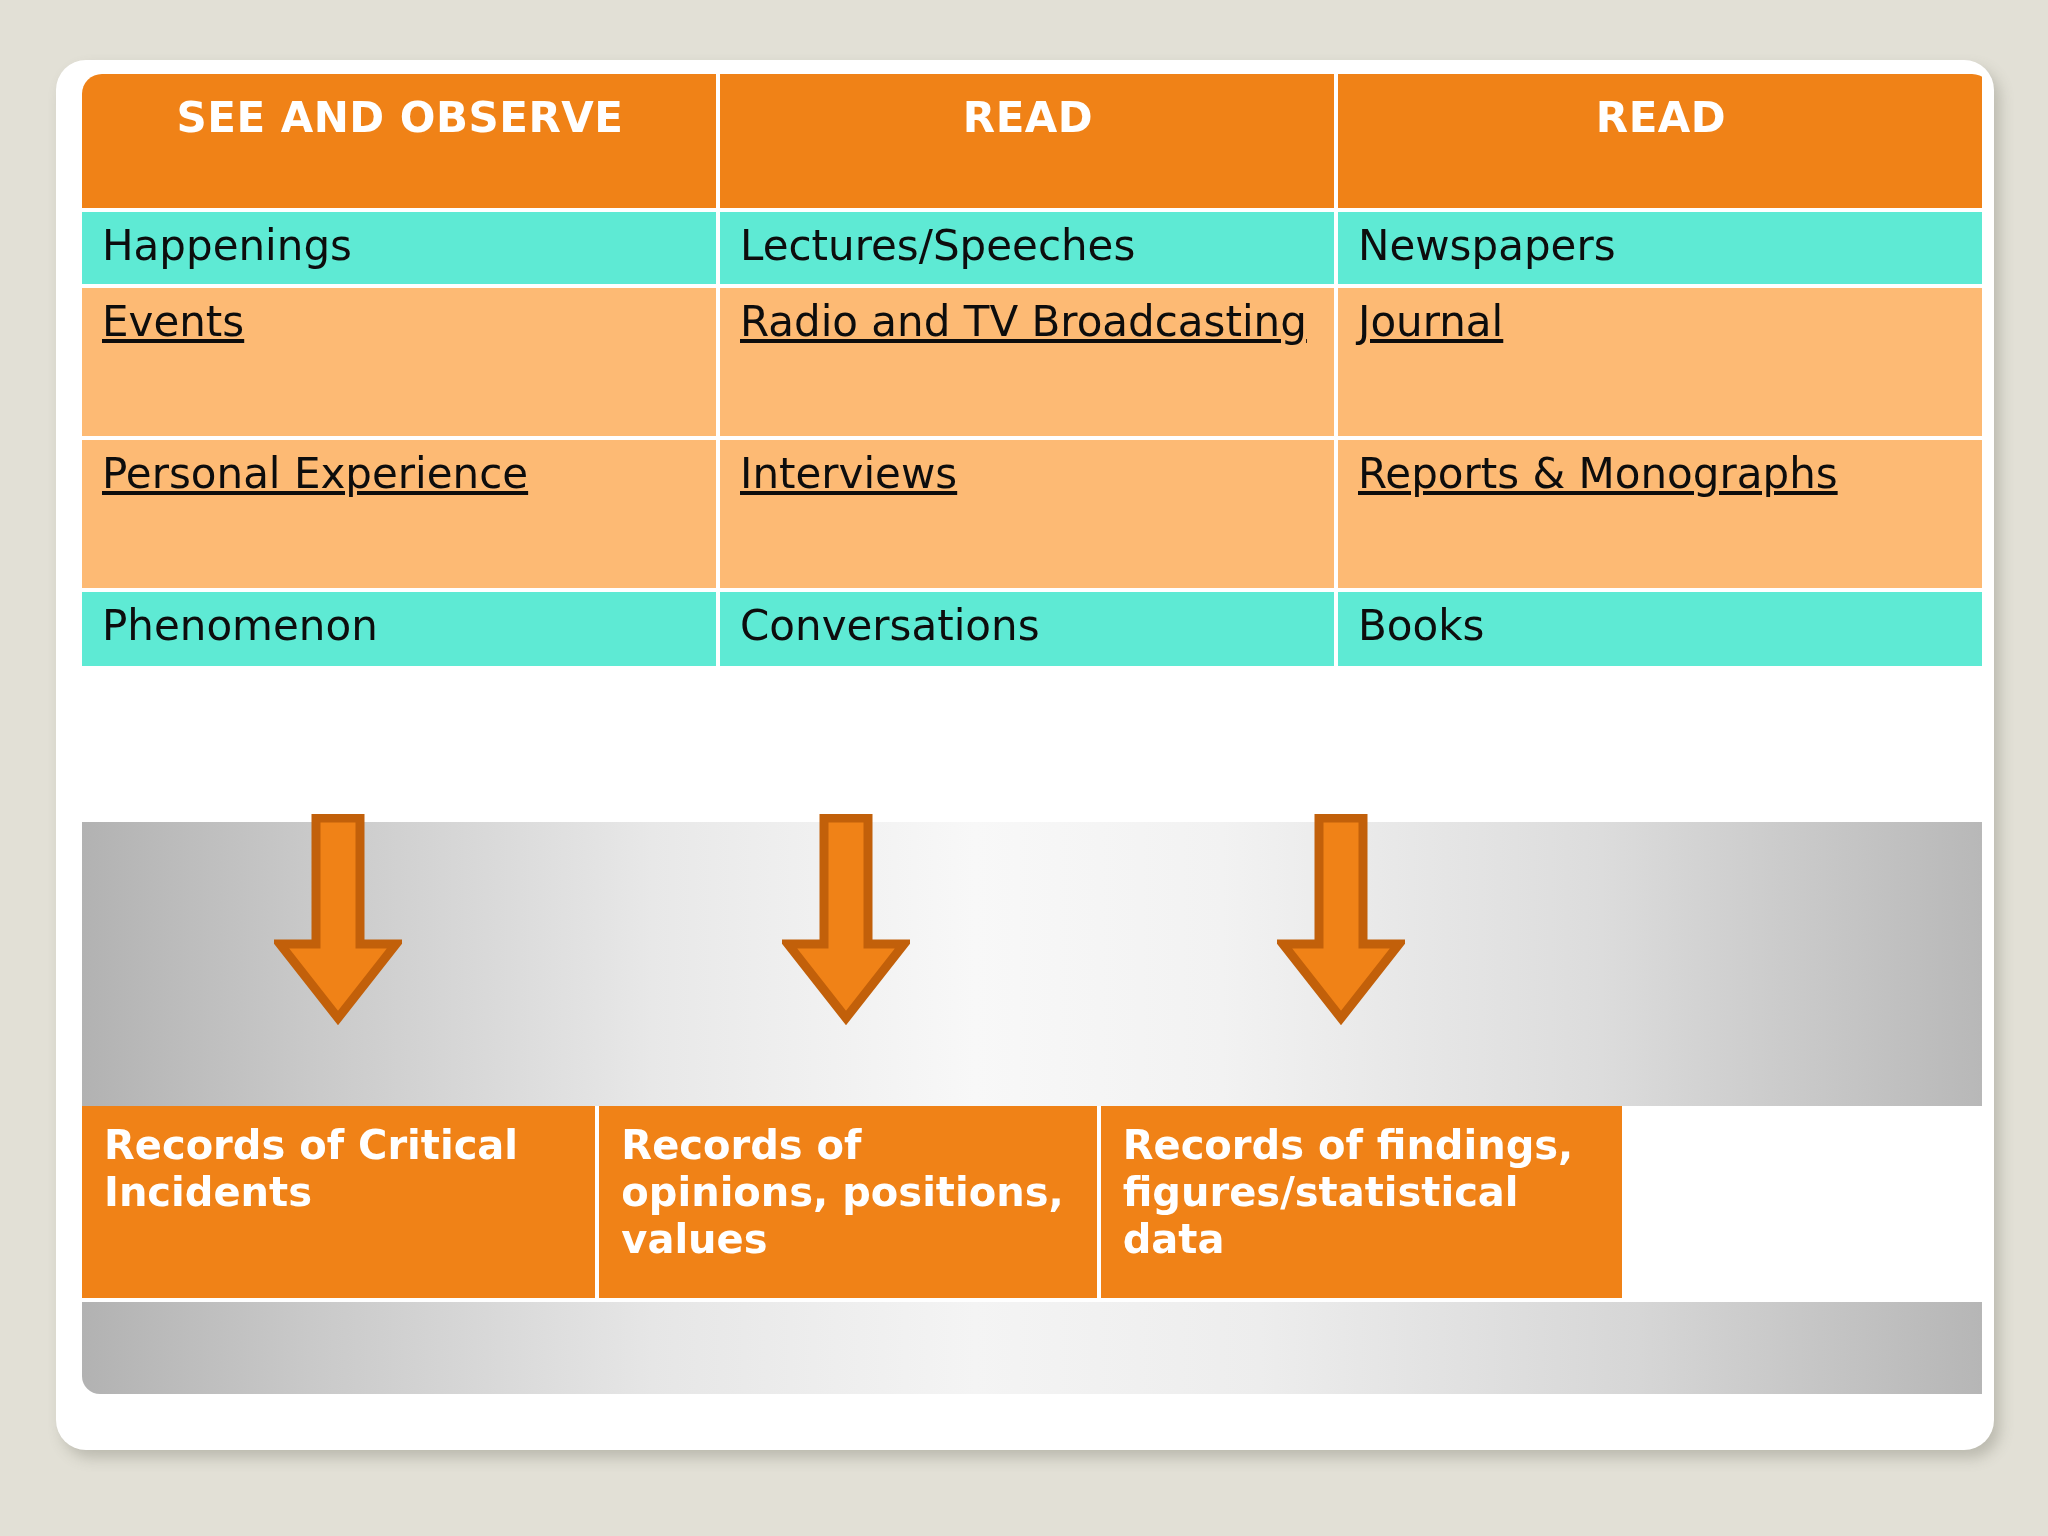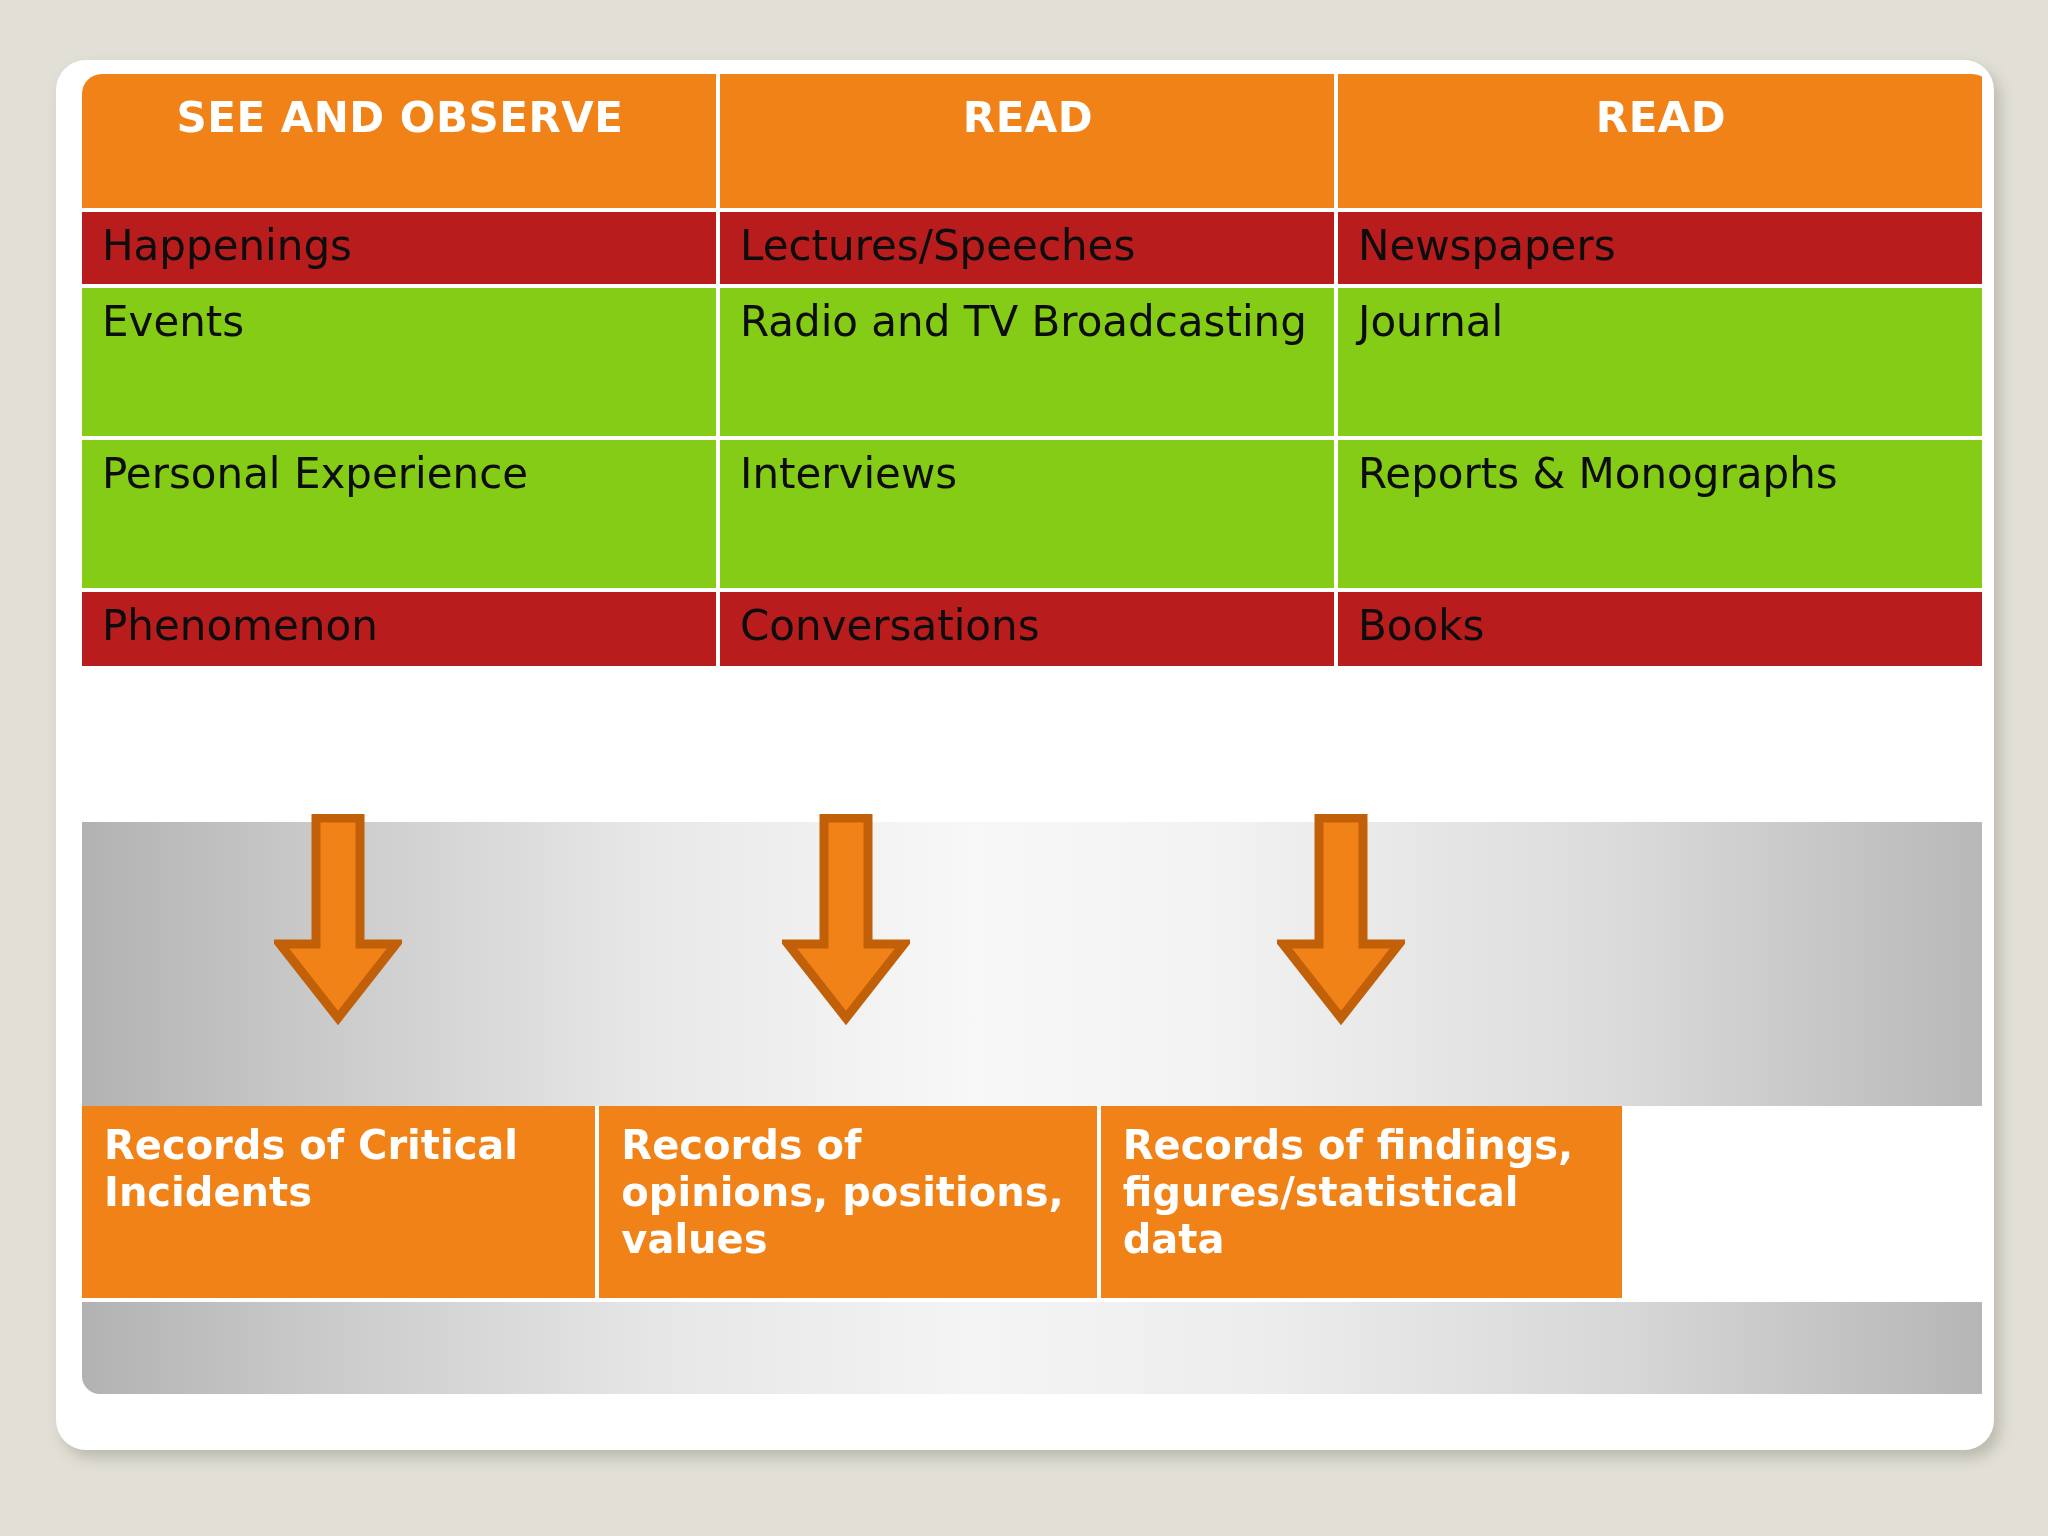--- a/index.html
+++ b/index.html
@@ -78,22 +78,22 @@
   }
   .hdr-row th.left-hdr { text-align: center; }
 
   
   .data-row td {
     font-size: 42px;
     color: #0d0d0d;
     line-height: 1.12;
     font-weight: normal;
   }
-  .data-row.odd td  { background: #b91c1c; }
-  .data-row.even td { background: #84cc16; }
+  .data-row.odd td  { background: #5eead4; }
+  .data-row.even td { background: #fdba74; text-decoration: underline; }
 
   .data-row.r1 td { height: 76px; padding-bottom: 4px; }
   .data-row.r2 td { height: 152px; }
   .data-row.r3 td { height: 78px; padding-bottom: 4px; }
   .data-row.r4 td { height: 152px; }
 
   
   .flow-band {
     position: absolute;
     left: 0px;

